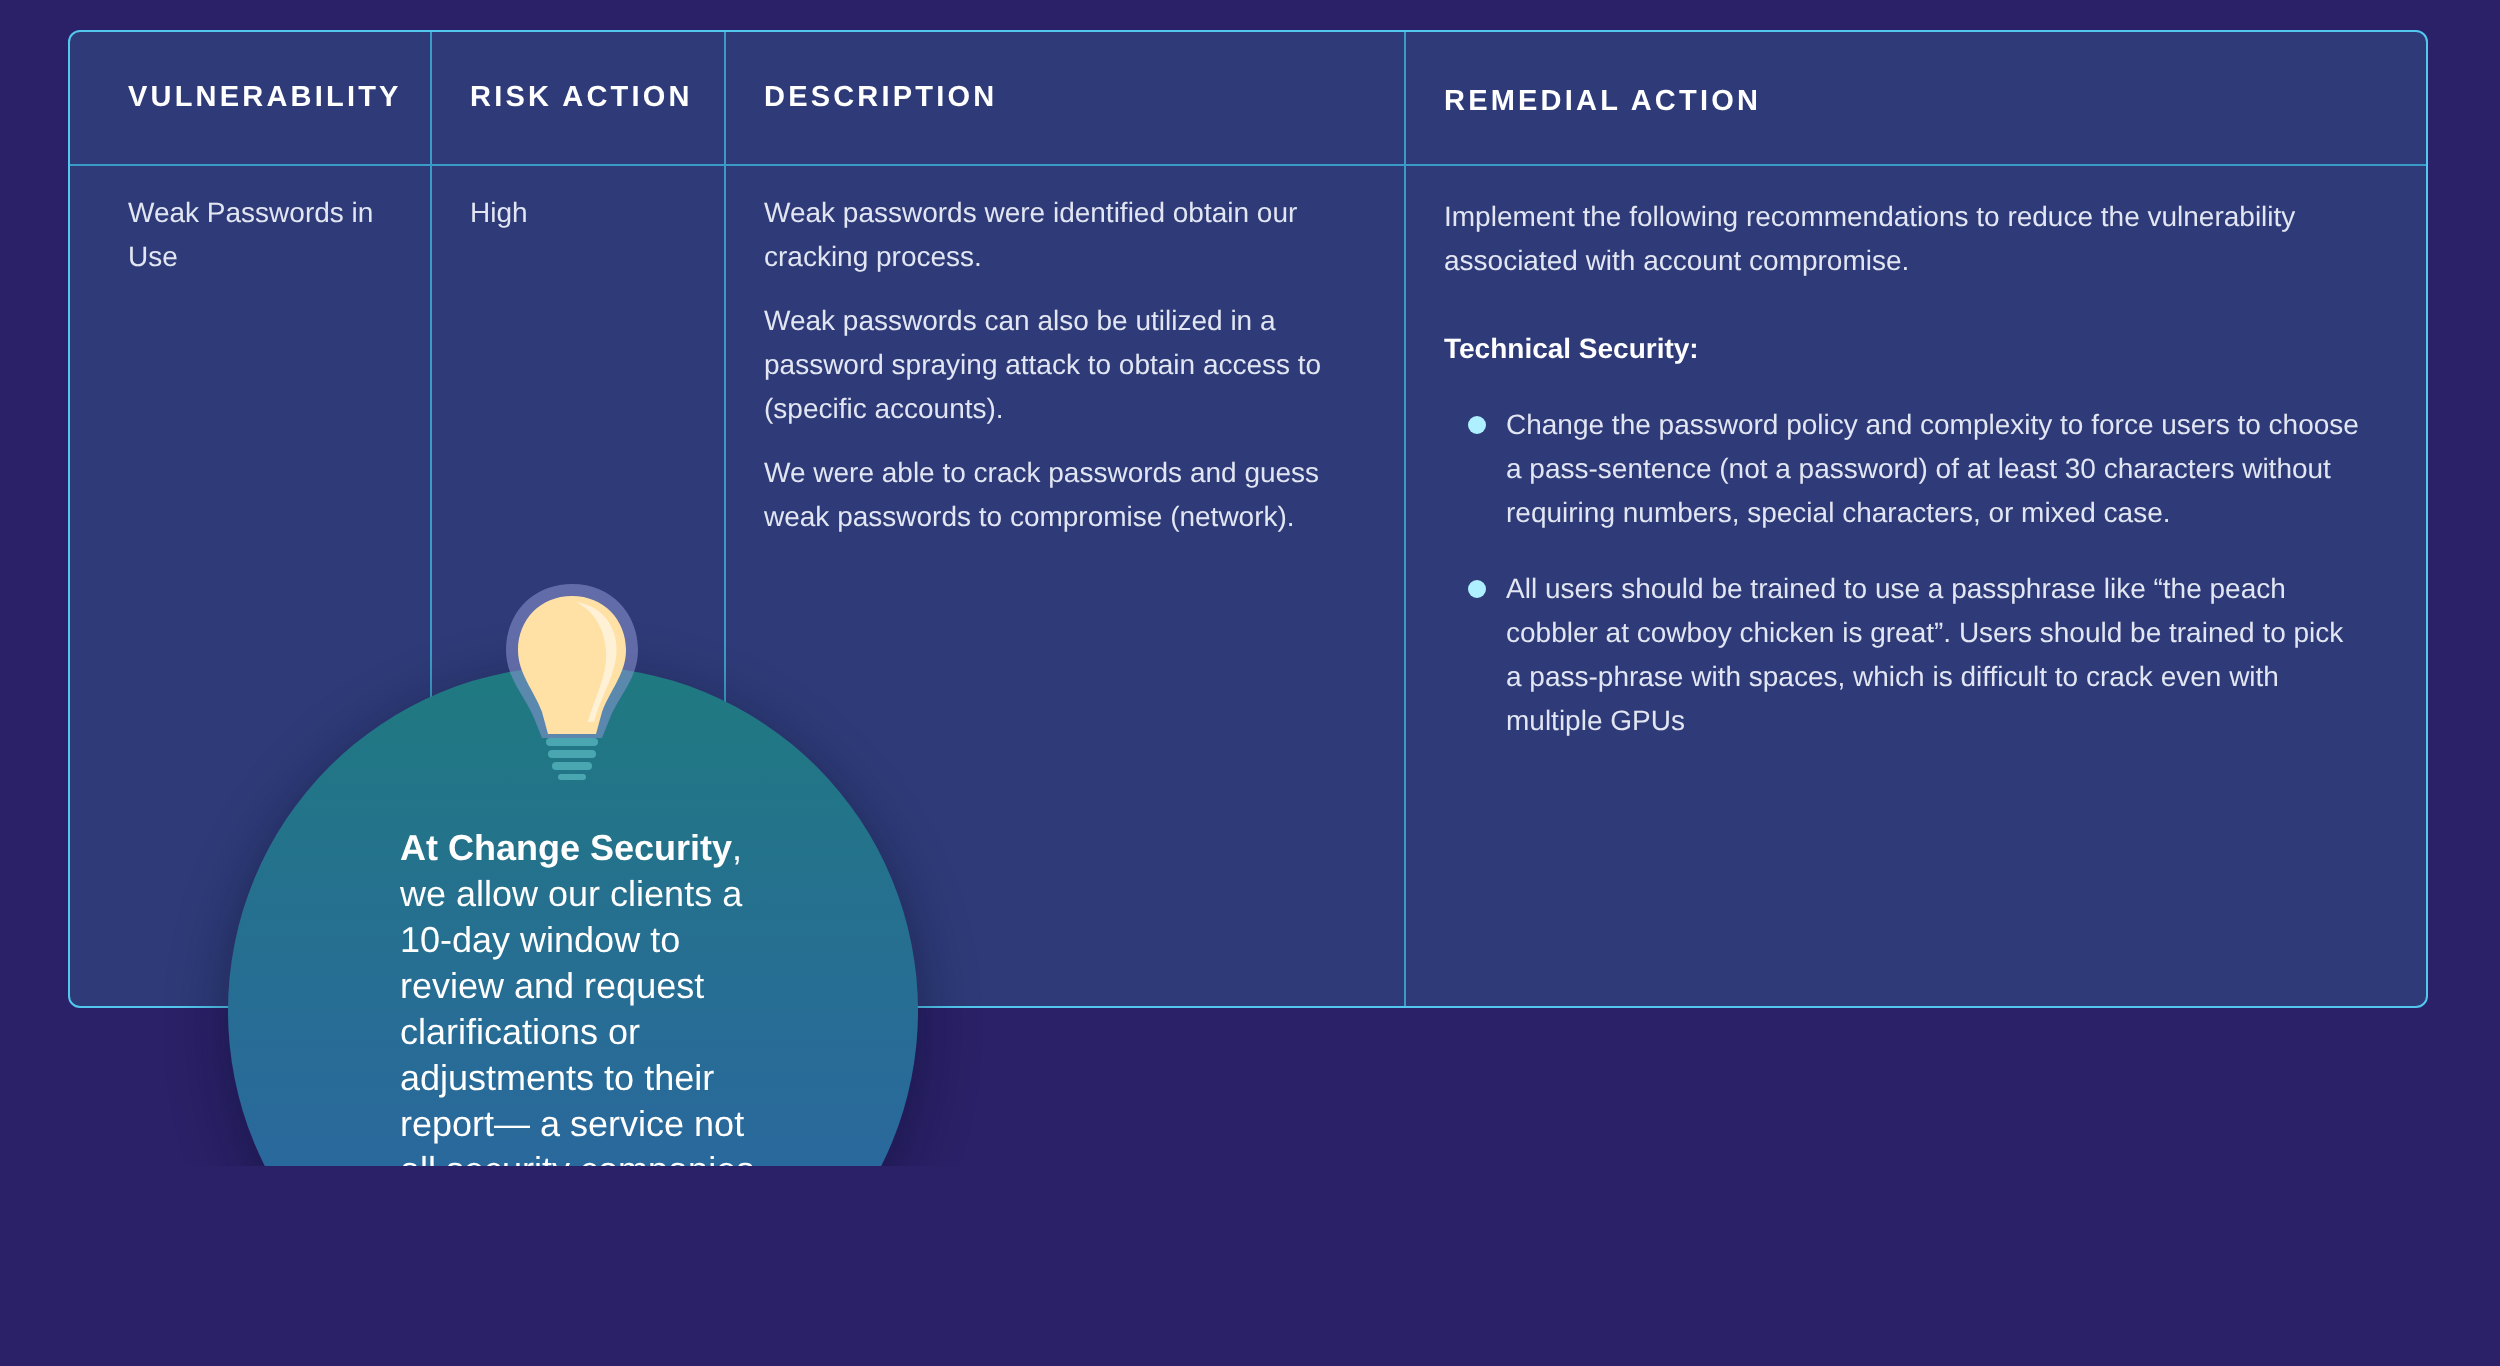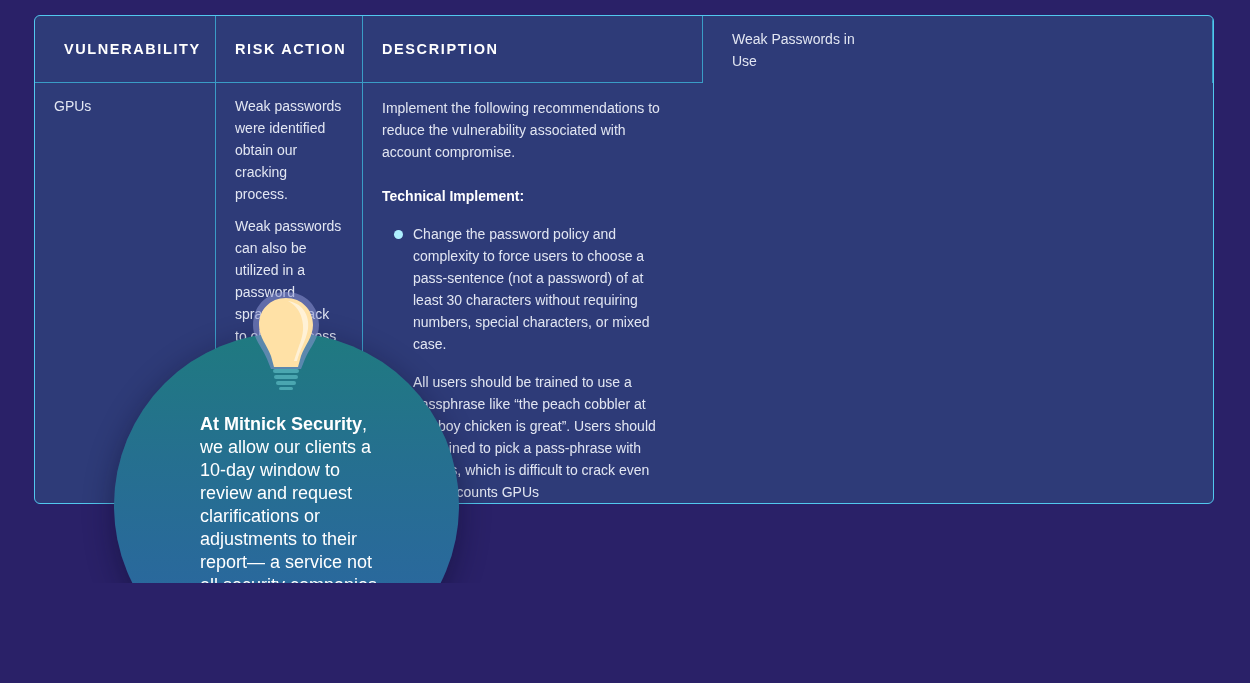--- a/index.html
+++ b/index.html
@@ -90,50 +90,52 @@
     <span class="star" style="left:870px;top:48px"></span>
     <span class="star" style="left:1020px;top:42px"></span>
     <span class="star" style="left:1180px;top:50px"></span>
   </div>
 
   <div class="vuln-table">
     <div class="grid">
       <div class="cell th">VULNERABILITY</div>
       <div class="cell th risk">RISK ACTION</div>
       <div class="cell th desc">DESCRIPTION</div>
+      <div class="cell th remedial last-col">REMEDIAL ACTION</div>
 
       <div class="cell body td">
         <span style="display:block;width:130px">Weak Passwords in Use</span>
       </div>
       <div class="cell body td risk">
-        <span>GPUs</span>
+        <span>High</span>
       </div>
       <div class="cell body td desc">
         <p>Weak passwords were identified obtain our cracking process.</p>
         <p>Weak passwords can also be utilized in a password spraying attack to obtain access to (specific accounts).</p>
+        <p>We were able to crack passwords and guess weak passwords to compromise (network).</p>
       </div>
       <div class="cell body td remedial last-col">
         <p class="intro">Implement the following recommendations to reduce the vulnerability associated with account compromise.</p>
-        <p class="subhead">Technical Implement:</p>
+        <p class="subhead">Technical Security:</p>
         <ul class="bullets">
           <li>
             <span class="dot"></span>
             <span>Change the password policy and complexity to force users to choose a pass-sentence (not a password) of at least 30 characters without requiring numbers, special characters, or mixed case.</span>
           </li>
           <li>
             <span class="dot"></span>
-            <span>All users should be trained to use a passphrase like “the peach cobbler at cowboy chicken is great”. Users should be trained to pick a pass-phrase with spaces, which is difficult to crack even with accounts GPUs</span>
+            <span>All users should be trained to use a passphrase like “the peach cobbler at cowboy chicken is great”. Users should be trained to pick a pass-phrase with spaces, which is difficult to crack even with multiple GPUs</span>
           </li>
         </ul>
       </div>
     </div>
   </div>
 
   <div class="callout">
-    <p class="callout-text"><b>At Mitnick Security</b><span>,</span><span> we allow our clients a 10-day window to review and request clarifications or adjustments to their report— a service not all security companies offer.</span></p>
+    <p class="callout-text"><b>At Change Security</b><span>,</span><span> we allow our clients a 10-day window to review and request clarifications or adjustments to their report— a service not all security companies offer.</span></p>
   </div>
 
   <svg class="bulb" viewBox="0 0 76 104">
 
     <path d="M38 3 C18 3 5 18 5 36 C5 50 14 58 19 70 L23 80 L53 80 L57 70 C62 58 71 50 71 36 C71 18 58 3 38 3 Z" fill="rgba(140,150,210,0.55)"></path>
 
     <path d="M38 9 C22 9 11 21 11 36 C11 48 19 56 23 67 L26 78 L50 78 L53 67 C57 56 65 48 65 36 C65 21 54 9 38 9 Z" fill="#ffe1a6"></path>
 
     <path d="M40 12 C54 14 62 26 60 40 C58 52 52 60 49 72 L46 72 C50 58 56 48 55 36 C54 24 48 16 40 12 Z" fill="#fff1d6"></path>
 

